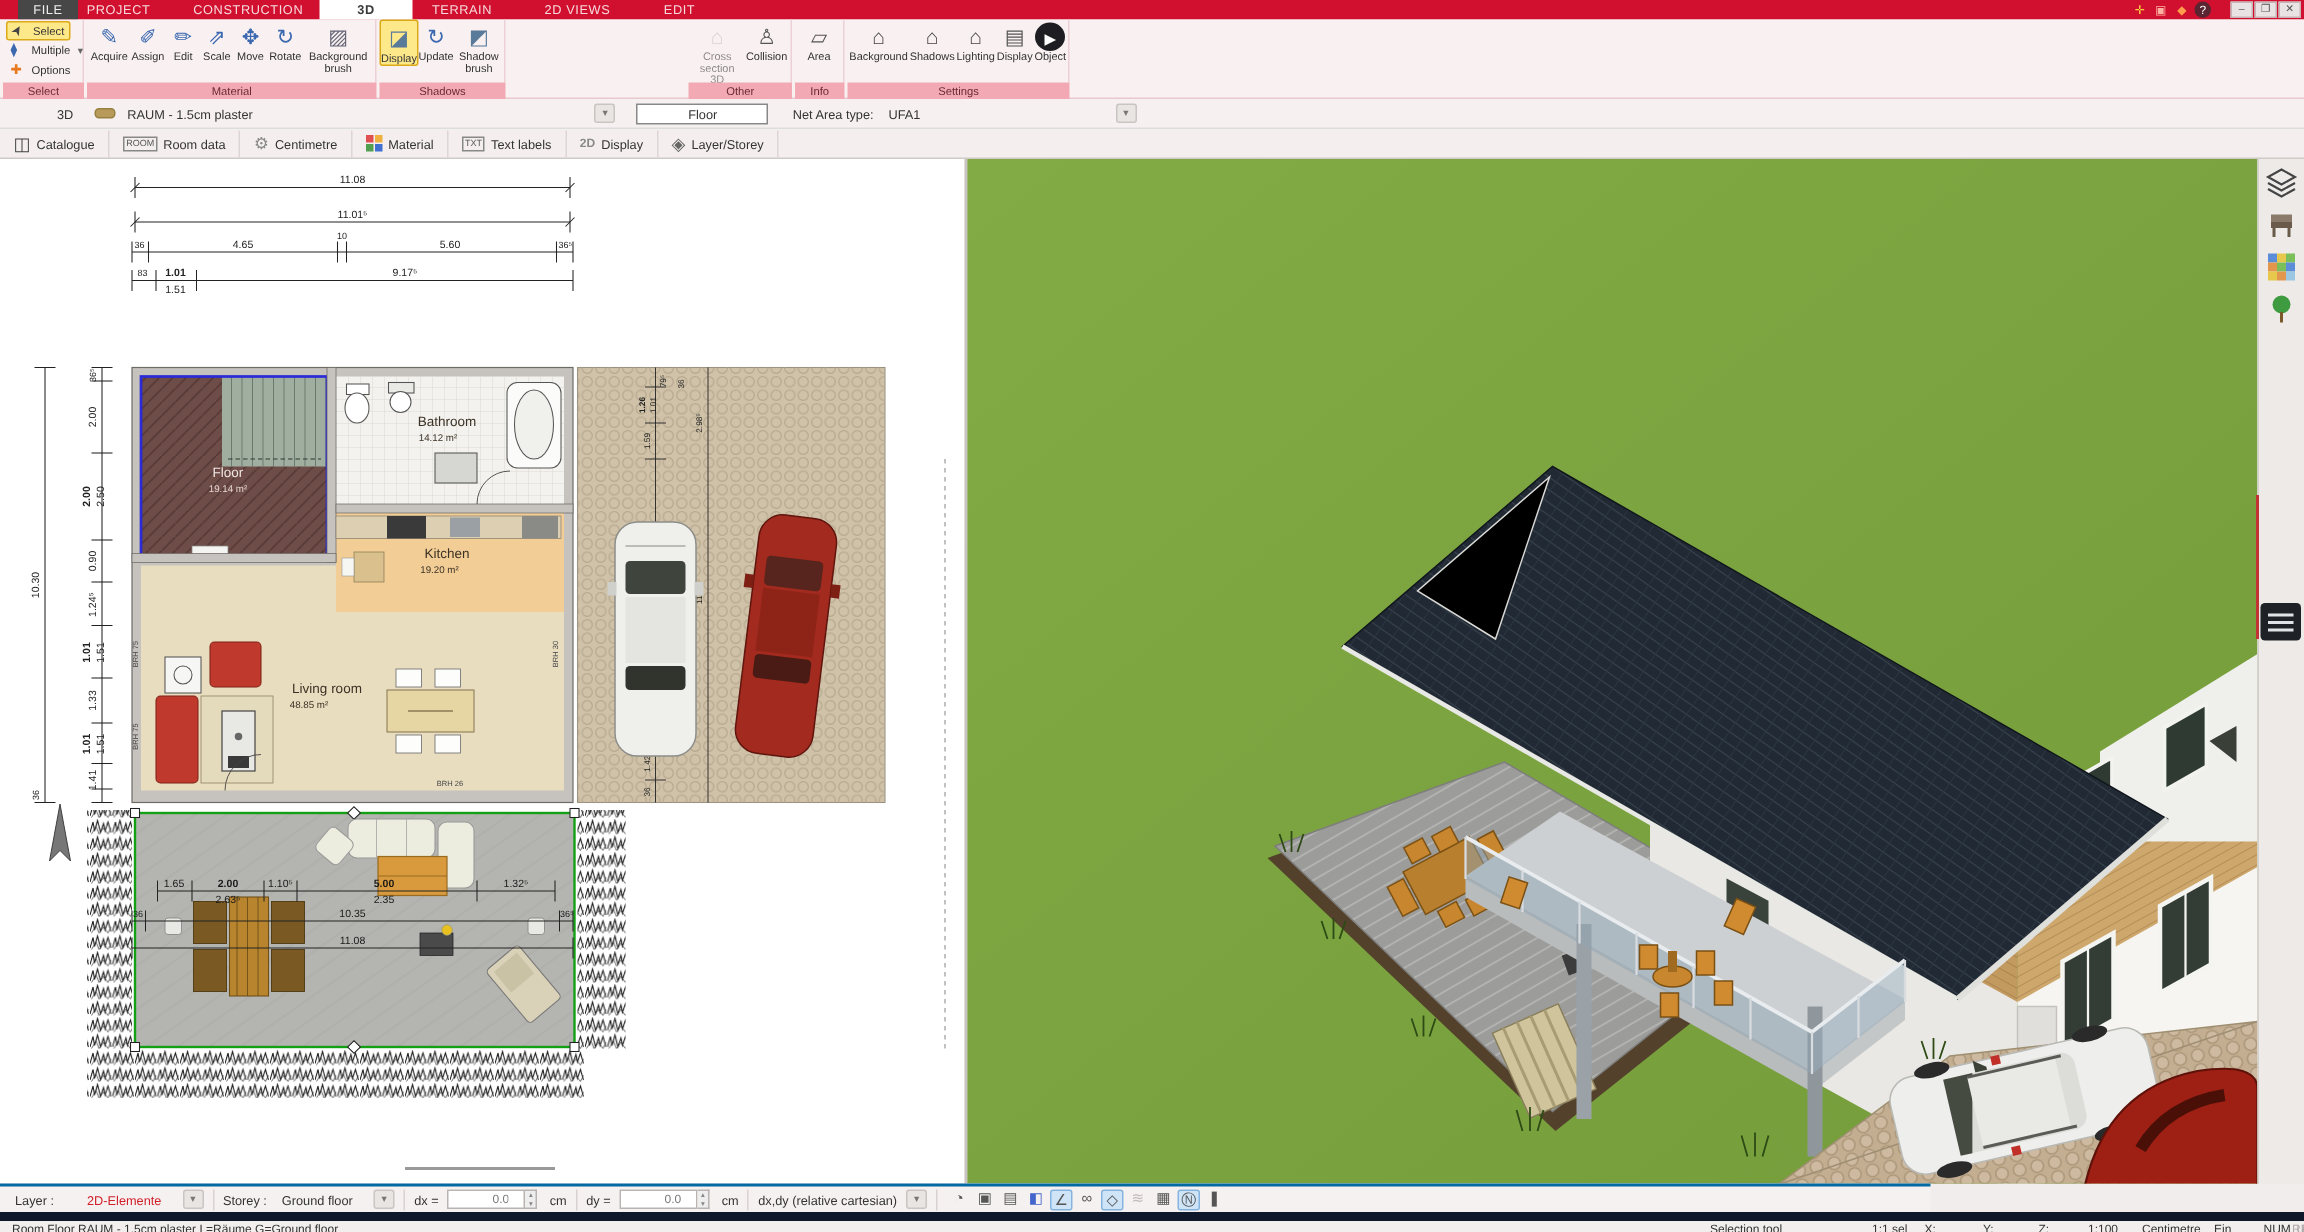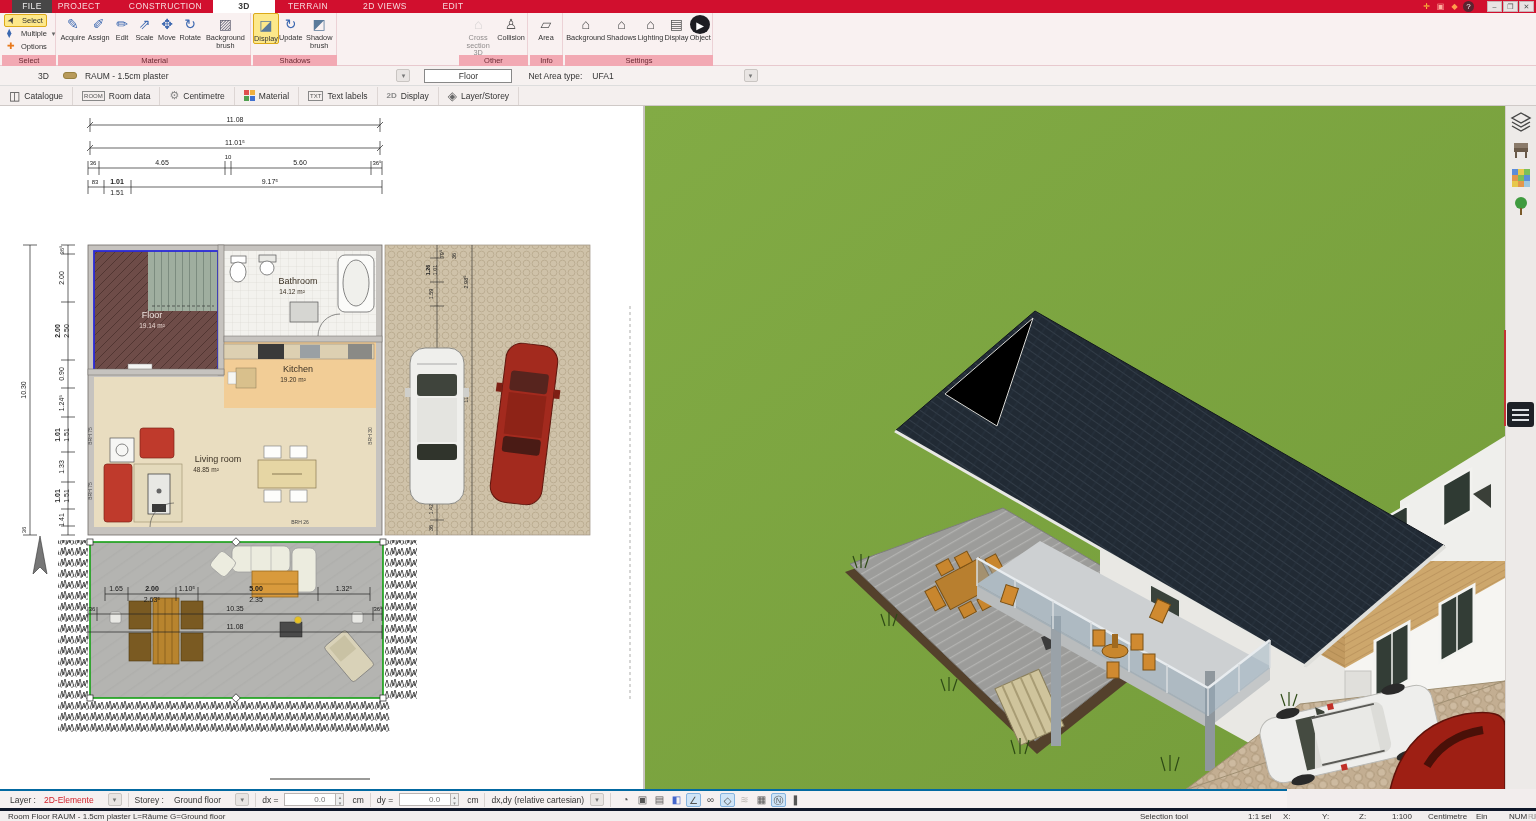--- a/index.html
+++ b/index.html
@@ -98,21 +98,21 @@
   .numbox { width:52px; height:13px; border:1px solid #b9b4b2; background:#fff; font-size:8px;
     text-align:right; padding-right:10px; color:#777; font-family:"Liberation Sans",sans-serif; }
   .spin { width:8px; height:13px; border:1px solid #b9b4b2; border-left:none; background:#eee;
     font-size:5px; color:#888; line-height:6px; text-align:center; }
   .cbico { width:15px; height:14px; margin:0 1px; font-size:10px; line-height:14px; text-align:center; color:#555; }
   .cbico.hl { background:#cfe4f7; border:1px solid #86b4e0; border-radius:2px; }
   .cbico.dim { color:#c0bbb8; }
   .red { color:#d0202a; }
   
   #statusbar { position:absolute; left:0; top:808px; width:1536px; height:13px; background:#f2eeee;
-    border-top:3px solid #0f172a; font-size:8px; color:#333; }
+    border-top:6px solid #0f172a; font-size:8px; color:#333; }
   #statusbar span { position:absolute; top:0; line-height:12px; }
   .gray { color:#b0aaa8; }
   text { font-family:"Liberation Sans", sans-serif; }
 </style>
 </head>
 <body>
 
 <div id="menubar">
   <div class="tab file" style="left:12px;width:40px">FILE</div>
   <div class="tab" style="left:40px;width:78px">PROJECT</div>
@@ -799,21 +799,21 @@
 </div>
 <div id="redline"></div>
 <div id="handle">
     <span></span>
     <span></span>
     <span></span>
   </div>
 
 <div id="controlbar">
   <span style="margin-left:10px">Layer :</span>
-  <span class="red" style="margin-left:8px">2D-Elemente</span>
+  <span class="red" style="margin-left:22px">2D-Elemente</span>
   <span class="ddcaret" style="margin-left:14px">▾</span>
   <span class="sep"></span>
   <span>Storey :</span>
   <span style="margin-left:10px">Ground floor</span>
   <span class="ddcaret" style="margin-left:14px">▾</span>
   <span class="sep"></span>
   <span>dx =</span>
   <input class="numbox" style="margin-left: 6px;" value="0.0">
   <span class="spin">▴<br>▾</span>
   <span style="margin-left:8px">cm</span>

